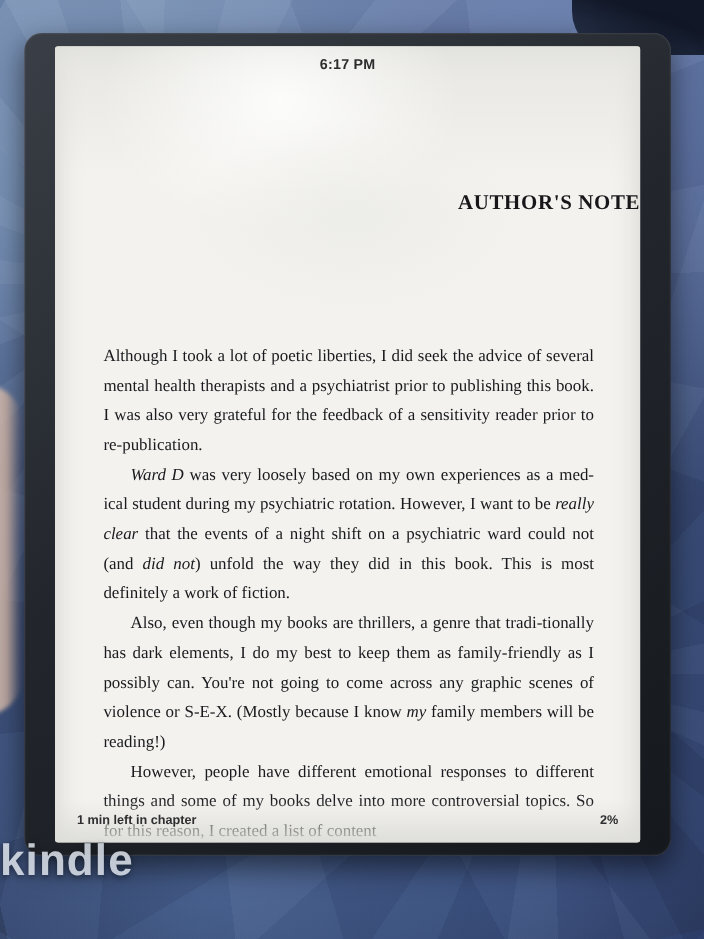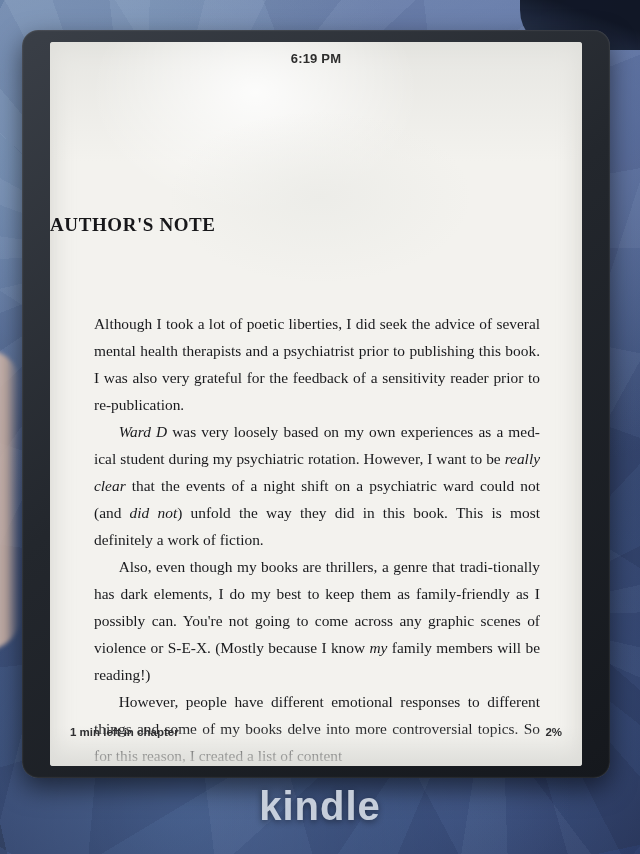--- a/index.html
+++ b/index.html
@@ -132,27 +132,26 @@
     font-weight: bold;
     color: #2d2d2d;
     letter-spacing: 0.2px;
   }
 
   
   .chapter-title {
     position: absolute;
     left: 0; right: 0;
     top: 132px;
-    text-align: left;
+    text-align: right;
     font-family: "Liberation Serif", serif;
     font-size: 19px;
     font-weight: bold;
     letter-spacing: 0.6px;
     color: #17171a;
-    margin-top: 40px;
   }
 
   
   .bodytext {
     position: absolute;
     left: 44px;
     right: 42px;
     top: 268px;
     font-family: "Liberation Serif", serif;
     font-size: 15.4px;
@@ -167,34 +166,34 @@
   .bodytext i { font-style: italic; }
 
   
   .footer {
     position: absolute;
     left: 0; right: 0;
     bottom: 0;
     height: 40px;
     padding: 0 20px;
     display: flex;
+    align-items: center;
     justify-content: space-between;
     font-family: "Liberation Sans", sans-serif;
     font-size: 11.5px;
     font-weight: bold;
     color: #2f2f31;
     background: linear-gradient(0deg, rgba(222,222,218,0.85), rgba(243,242,238,0));
   }
 
   
   #wordmark {
     position: absolute;
     left: 0; right: 0;
-    top: 784px;
-    text-align: center;
+    top: 760px;
     font-family: "Liberation Sans", sans-serif;
     font-size: 40px;
     font-weight: bold;
     letter-spacing: 1px;
     color: rgba(232,238,246,0.82);
     text-shadow: 0 2px 6px rgba(0,0,0,0.45);
   }
 </style>
 </head>
 <body>
@@ -204,21 +203,21 @@
 <div id="topobj"></div>
 
 <div id="device">
   <div id="screen">
 
     <div class="shadeTop"></div>
     <div class="glare1"></div>
     <div class="glare2"></div>
 
     <div class="statusbar">
-      <span class="clock">6:19 PM</span>
+      <span class="clock">6:17 PM</span>
     </div>
 
     <div class="chapter-title">AUTHOR'S NOTE</div>
 
     <div class="bodytext">
       <p>Although I took a lot of poetic liberties, I did seek the advice of several mental health therapists and a psychiatrist prior to publishing this book. I was also very grateful for the feedback of a sensitivity reader prior to re-publication.</p>
       <p><i>Ward D</i> was very loosely based on my own experiences as a med-ical student during my psychiatric rotation. However, I want to be <i>really clear</i> that the events of a night shift on a psychiatric ward could not (and <i>did not</i>) unfold the way they did in this book. This is most definitely a work of fiction.</p>
       <p>Also, even though my books are thrillers, a genre that tradi-tionally has dark elements, I do my best to keep them as family-friendly as I possibly can. You're not going to come across any graphic scenes of violence or S-E-X. (Mostly because I know <i>my</i> family members will be reading!)</p>
       <p>However, people have different emotional responses to different things and some of my books delve into more controversial topics. So for this reason, I created a list of content</p>
     </div>

